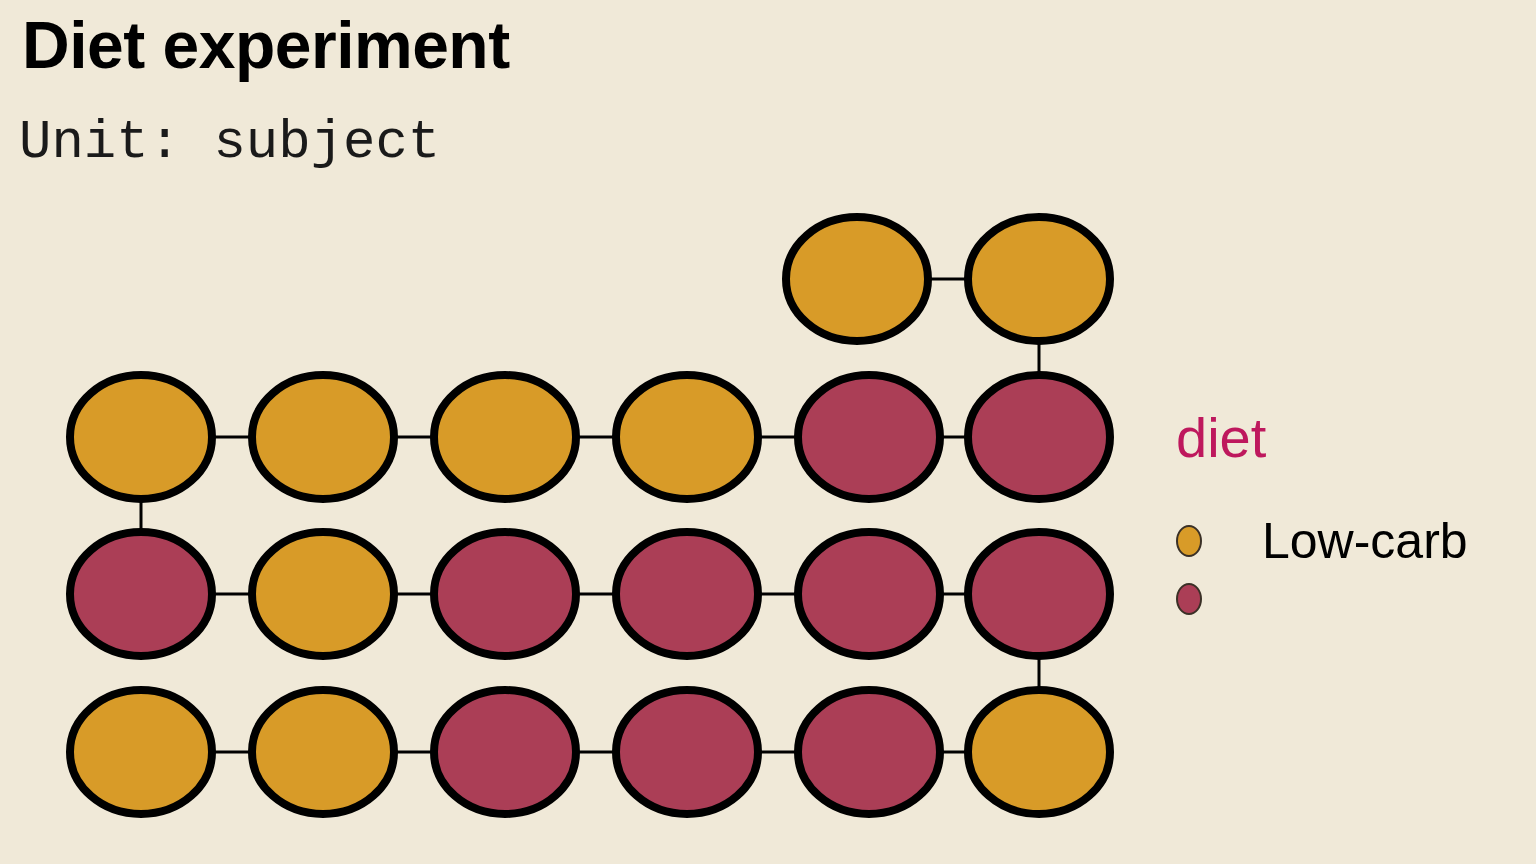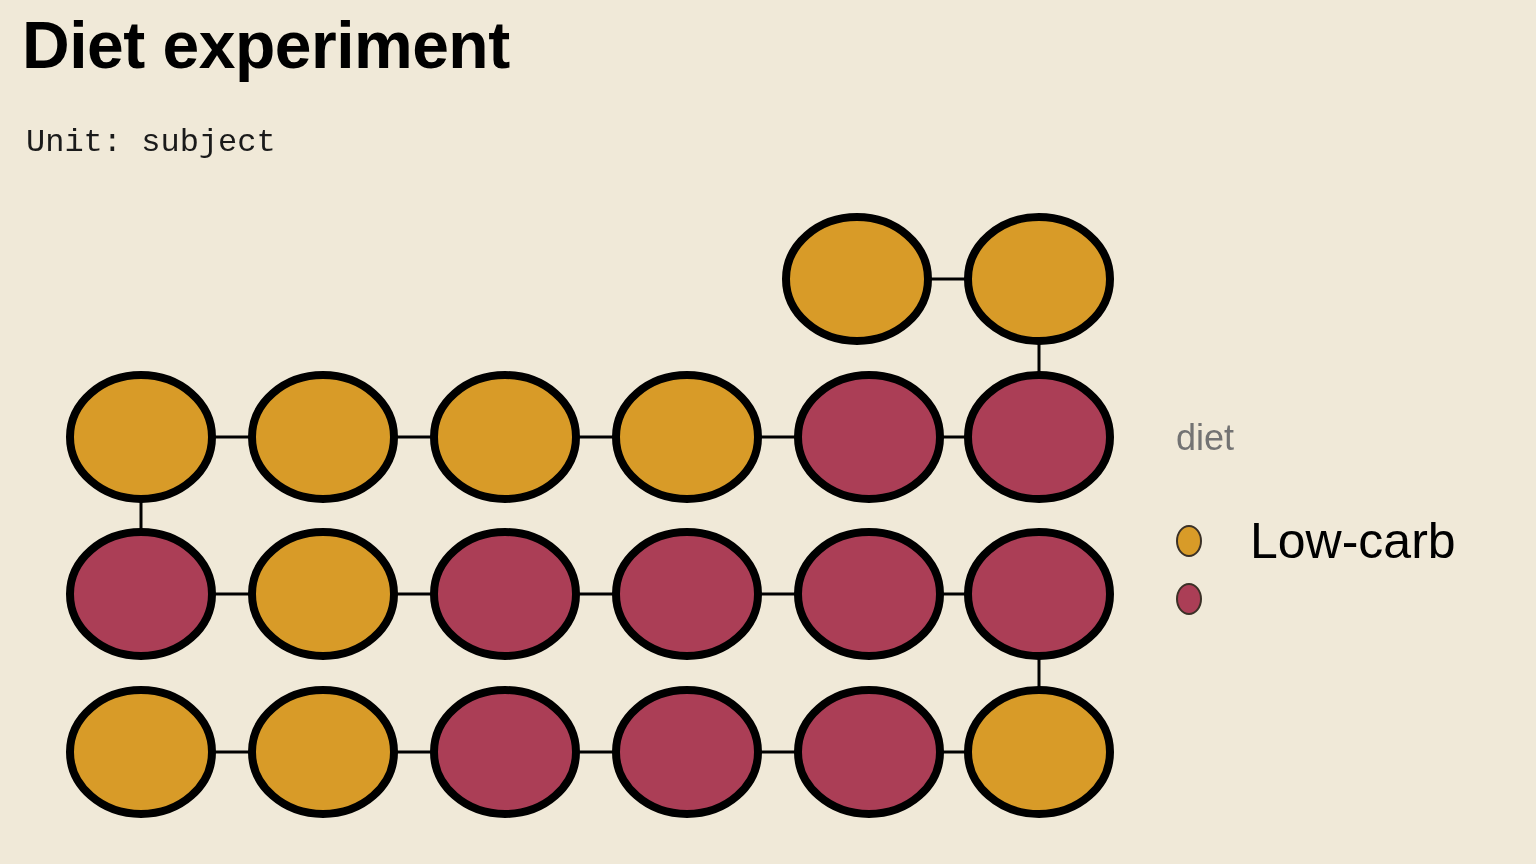--- a/index.html
+++ b/index.html
@@ -27,44 +27,44 @@
     font-family: "Liberation Sans", sans-serif;
     font-weight: bold;
     font-size: 66px;
     line-height: 78px;
     color: #000000;
     letter-spacing: -0.5px;
     white-space: nowrap;
   }
   .subtitle {
     position: absolute;
-    left: 26px;
+    left: 19px;
     top: 112px;
     font-family: "Liberation Mono", monospace;
     font-weight: normal;
-    font-size: 32px;
+    font-size: 54px;
     line-height: 62px;
     color: #1a1a1a;
     white-space: nowrap;
   }
   svg#graph {
     position: absolute;
     left: 0;
     top: 0;
     width: 1536px;
     height: 864px;
   }
   .legend-title {
     position: absolute;
     left: 1176px;
     top: 410px;
     font-family: "Liberation Sans", sans-serif;
-    font-size: 36px;
+    font-size: 56px;
     line-height: 56px;
-    color: #737373;
+    color: #be185d;
     white-space: nowrap;
   }
   .legend-list {
     position: absolute;
     left: 1176px;
     top: 512px;
   }
   .legend-row {
     display: flex;
     align-items: center;
@@ -76,21 +76,21 @@
     border-radius: 50%;
     border: 2px solid #3a3026;
     box-sizing: border-box;
     flex: 0 0 auto;
   }
   .legend-label {
     font-family: "Liberation Sans", sans-serif;
     font-size: 50px;
     line-height: 54px;
     color: #000;
-    margin-left: 48px;
+    margin-left: 60px;
     white-space: nowrap;
   }
 </style>
 </head>
 <body>
 
 <div id="stage">
 
   <div class="title">Diet experiment</div>
 

